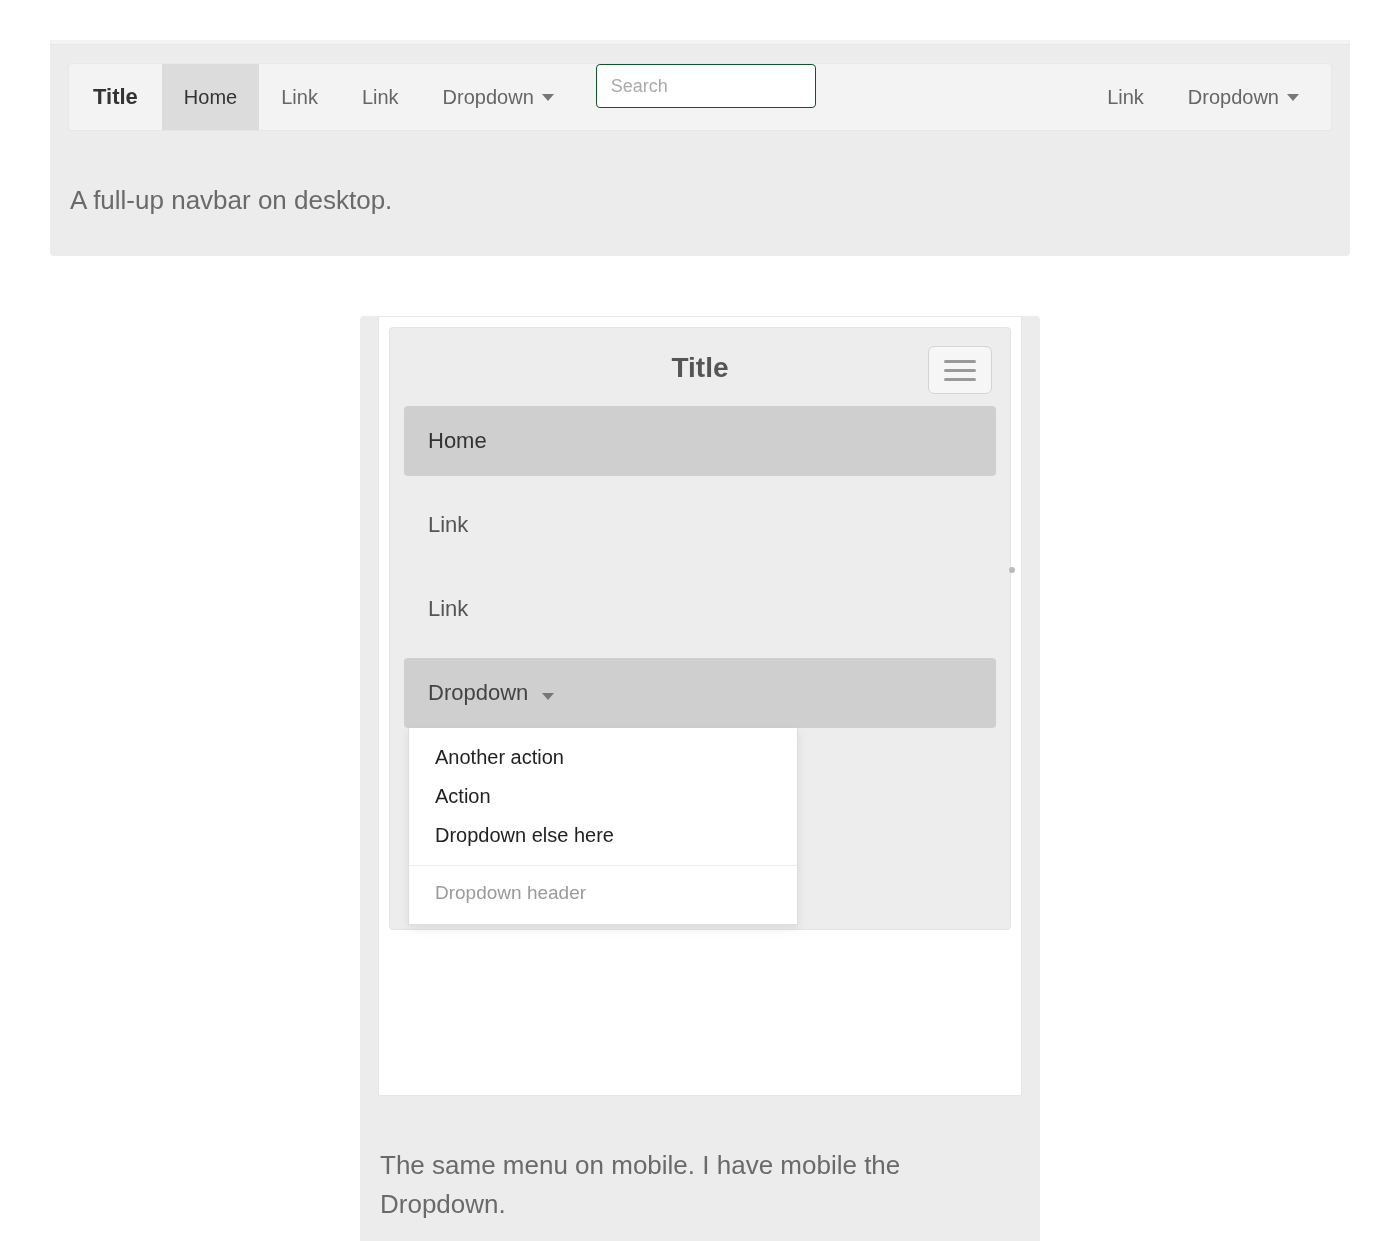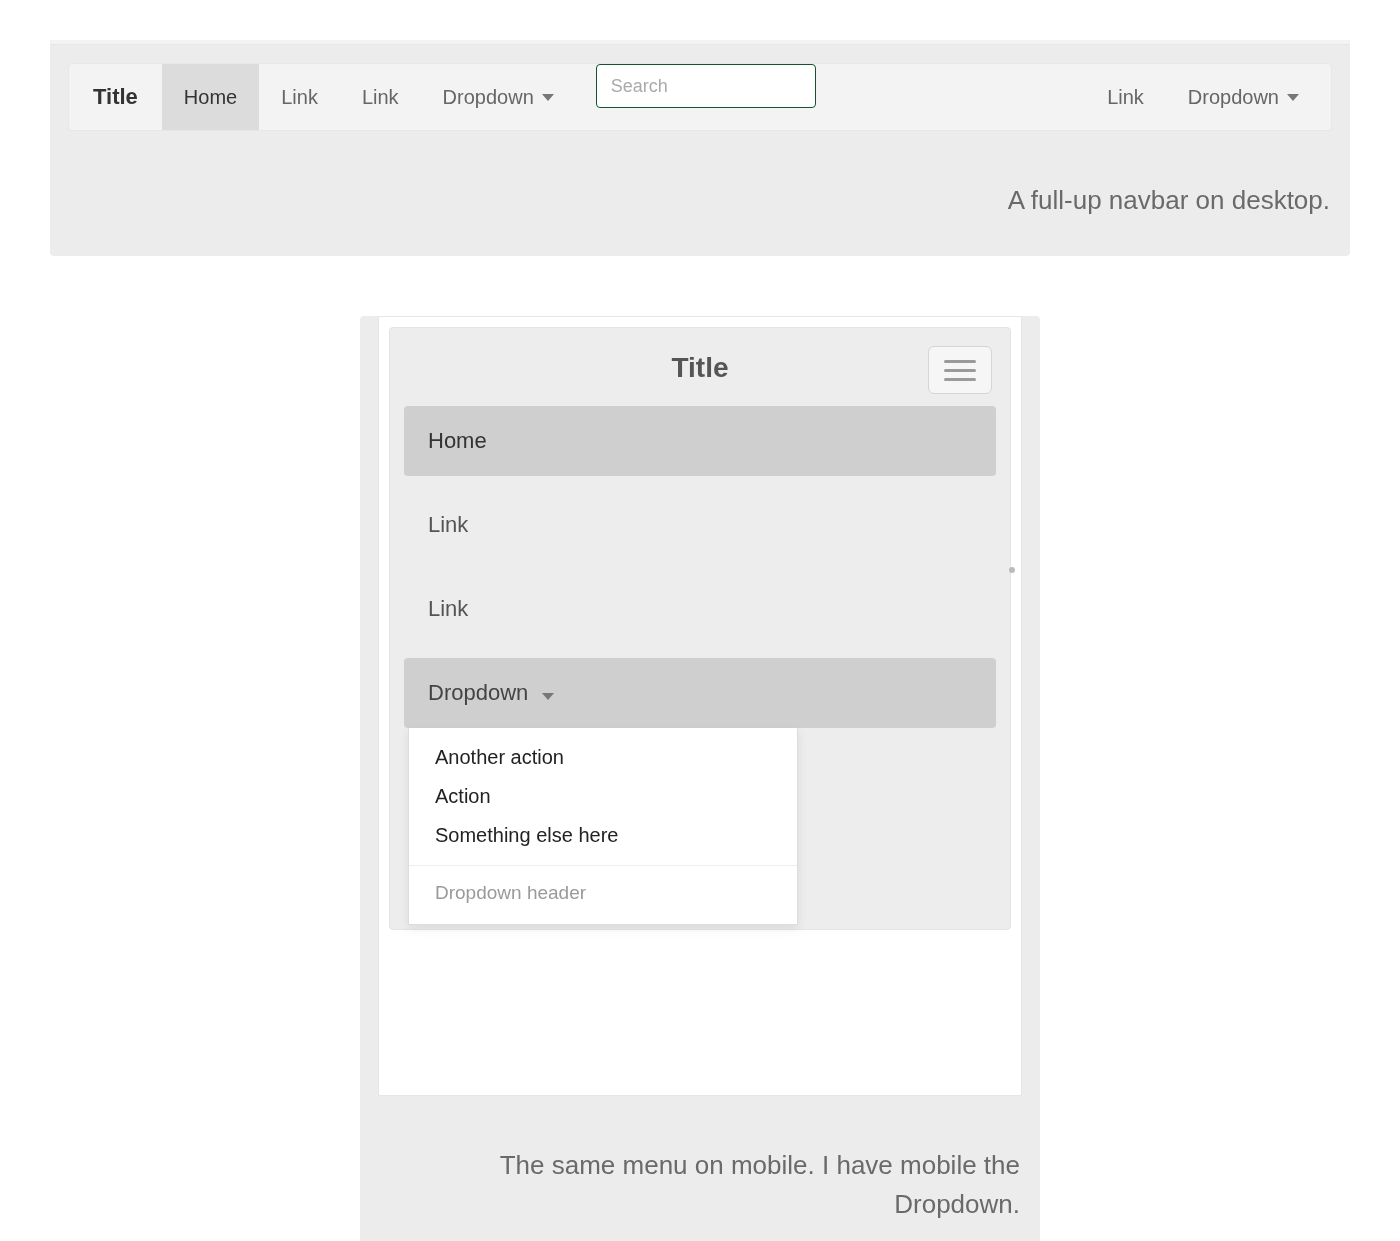--- a/index.html
+++ b/index.html
@@ -70,21 +70,21 @@
     border: 1px solid #14532d;
     border-radius: 4px;
     background: #fff;
     padding: 0 14px;
     font-size: 18px;
     color: #999;
   }
   .search::placeholder { color: #aaa; }
   .nav-right { margin-left: auto; display: flex; align-items: stretch; height: 100%; }
   .caption {
-    text-align: right;
+    text-align: left;
     font-size: 26px;
     color: #6a6a6a;
     margin-top: 50px;
     padding: 0 20px;
     line-height: 1.5;
   }
 
   
   .figure-mobile {
     background: #ececec;
@@ -264,21 +264,21 @@
             <span>Link</span>
           </div>
           <div class="mobile-item open">
             <span>Dropdown</span>
             <span class="caret"></span>
           </div>
 
           <div class="dropdown-menu">
             <div class="dropdown-item">Another action</div>
             <div class="dropdown-item">Action</div>
-            <div class="dropdown-item">Something else here</div>
+            <div class="dropdown-item">Dropdown else here</div>
             <div class="dropdown-divider"></div>
             <div class="dropdown-header">Dropdown header</div>
           </div>
         </div>
 
       </div>
     </div>
 
     <div class="caption">The same menu on mobile. I have mobile the Dropdown.</div>
   </div>

